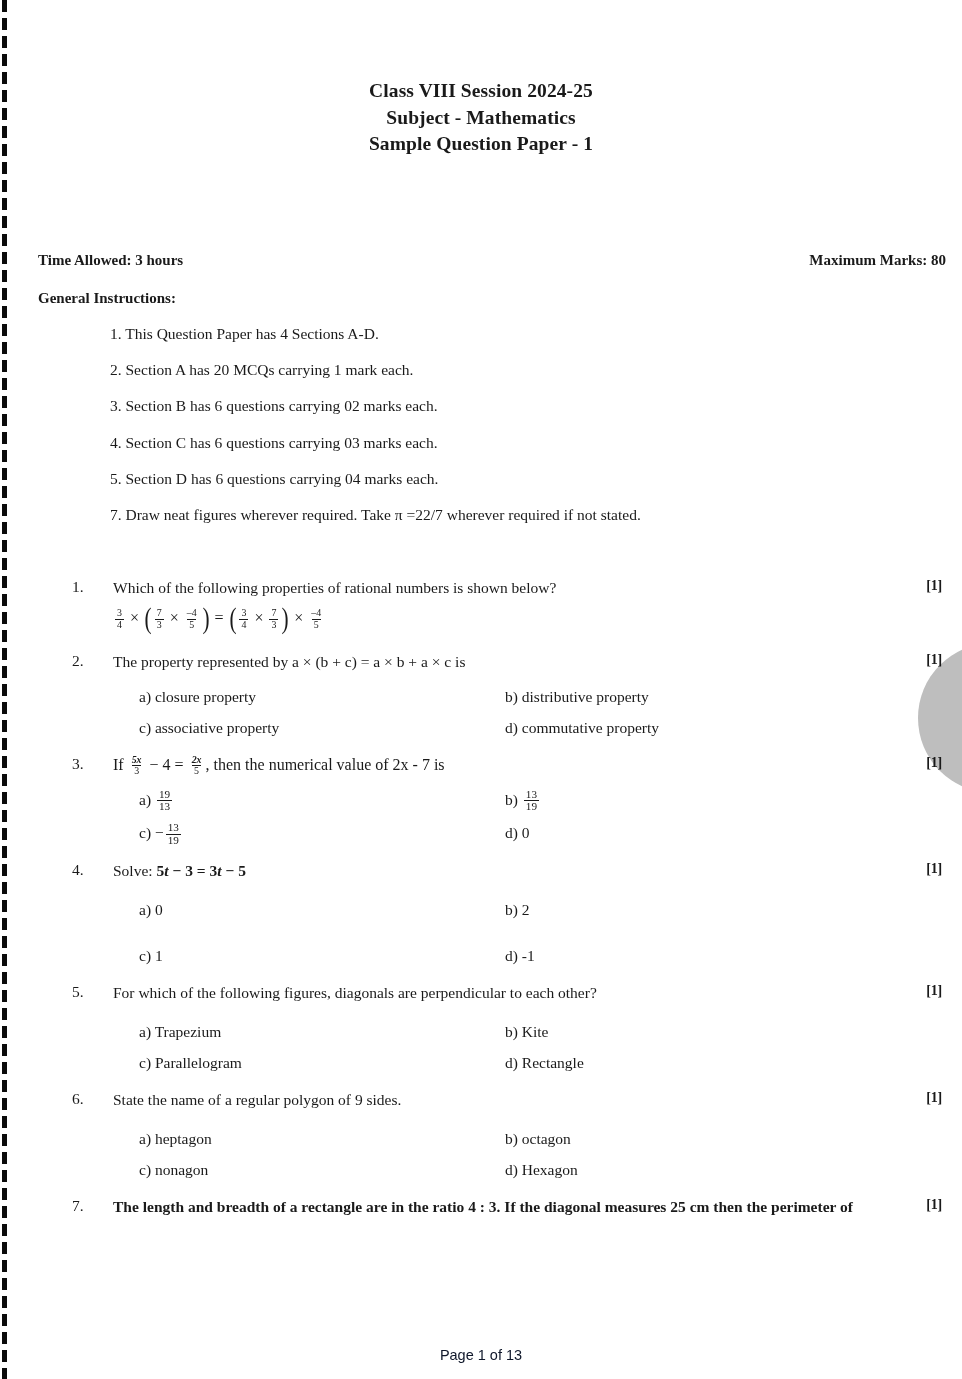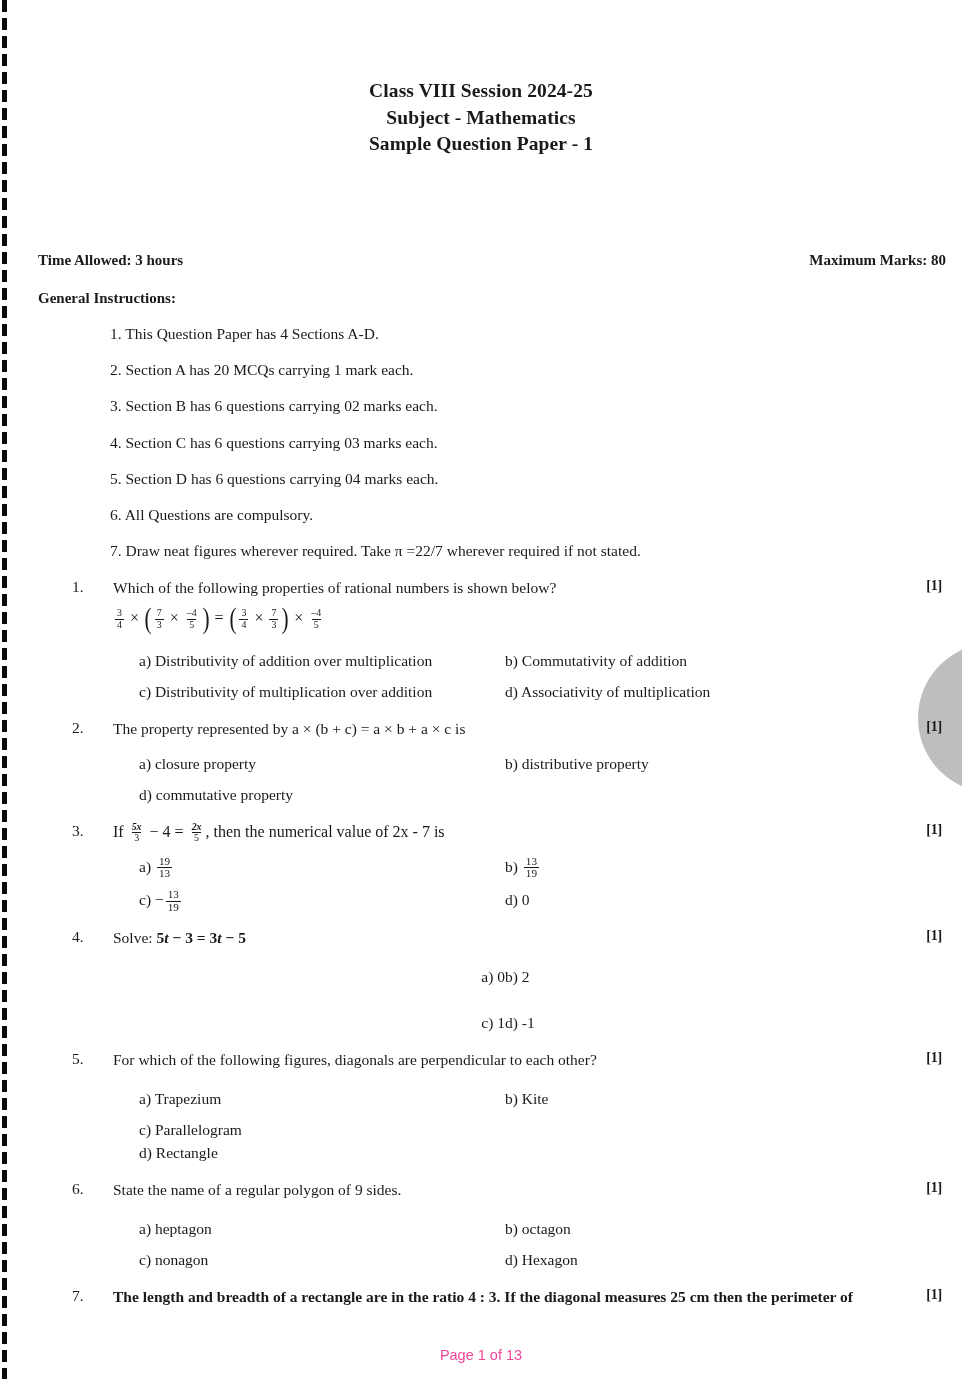--- a/index.html
+++ b/index.html
@@ -184,21 +184,21 @@
 
   
   #page-footer {
     position: absolute;
     top: 1347px;
     left: 0;
     width: 962px;
     text-align: center;
     font-family: "Liberation Sans", sans-serif;
     font-size: 14.5px;
-    color: #ec4899;
+    color: #0f172a;
   }
 </style>
 </head>
 <body>
 
 <div id="left-dashes"></div>
 <div id="gray-blob"></div>
 
 <div class="page">
 
@@ -214,21 +214,20 @@
   </div>
 
   <div id="instructions-title">General Instructions:</div>
 
   <div id="instructions">
     <div class="ins-item">1. This Question Paper has 4 Sections A-D.</div>
     <div class="ins-item">2. Section A has 20 MCQs carrying 1 mark each.</div>
     <div class="ins-item">3. Section B has 6 questions carrying 02 marks each.</div>
     <div class="ins-item">4. Section C has 6 questions carrying 03 marks each.</div>
     <div class="ins-item">5. Section D has 6 questions carrying 04 marks each.</div>
-    <div class="ins-item">6. All Questions are compulsory.</div>
     <div class="ins-item">7. Draw neat figures wherever required. Take π =22/7 wherever required if not stated.</div>
   </div>
 
   <div id="questions">
 
     <div class="q-block" style="margin-bottom:16px;">
       <div class="q-head">
         <span class="q-num">1.</span>
         <span class="q-text">Which of the following properties of rational numbers is shown below?</span>
         <span class="q-marks">[1]</span>
@@ -247,44 +246,35 @@
             <span class="num">3</span>
             <span class="den">4</span>
           </span><span class="mop">×</span><span class="frac">
             <span class="num">7</span>
             <span class="den">3</span>
           </span><span class="bigparen">)</span><span class="mop">×</span><span class="frac">
             <span class="num">–4</span>
             <span class="den">5</span>
           </span>
       </div>
-      <div class="opts wide">
-        <div class="opt-row">
-          <span class="opt a">a) Distributivity of addition over multiplication</span>
-          <span class="opt b">b) Commutativity of addition</span>
-        </div>
-        <div class="opt-row">
-          <span class="opt c">c) Distributivity of multiplication over addition</span>
-          <span class="opt d">d) Associativity of multiplication</span>
-        </div>
-      </div>
     </div>
 
     <div class="q-block" style="margin-bottom:16px;">
       <div class="q-head">
         <span class="q-num">2.</span>
         <span class="q-text">The property represented by a × (b + c) = a × b + a × c is</span>
         <span class="q-marks">[1]</span>
       </div>
       <div class="opts half">
         <div class="opt-row">
           <span class="opt a">a) closure property</span>
           <span class="opt b">b) distributive property</span>
         </div>
         <div class="opt-row">
+          <span class="opt c">c) associative property</span>
           <span class="opt d">d) commutative property</span>
         </div>
       </div>
     </div>
 
     <div class="q-block" style="margin-bottom:14px;">
       <div class="q-head">
         <span class="q-num">3.</span>
         <span class="q-text">
           <span class="mathline">If&nbsp;<span class="frac">
@@ -317,21 +307,21 @@
         </div>
       </div>
     </div>
 
     <div class="q-block" style="margin-bottom:16px;">
       <div class="q-head">
         <span class="q-num">4.</span>
         <span class="q-text">Solve:&nbsp;<span class="bold">5<span class="ital">t</span> − 3 = 3<span class="ital">t</span> − 5</span></span>
         <span class="q-marks">[1]</span>
       </div>
-      <div class="opts half" style="margin-top:17px;text-align:right;">
+      <div class="opts half" style="margin-top:17px;">
         <div class="opt-row">
           <span class="opt a">a) 0</span>
           <span class="opt b">b) 2</span>
         </div>
         <div class="opt-row" style="margin-top:23px;">
           <span class="opt c">c) 1</span>
           <span class="opt d">d) -1</span>
         </div>
       </div>
     </div>
@@ -340,21 +330,21 @@
       <div class="q-head">
         <span class="q-num">5.</span>
         <span class="q-text">For which of the following figures, diagonals are perpendicular to each other?</span>
         <span class="q-marks">[1]</span>
       </div>
       <div class="opts half" style="margin-top:17px;">
         <div class="opt-row">
           <span class="opt a">a) Trapezium</span>
           <span class="opt b">b) Kite</span>
         </div>
-        <div class="opt-row" style="margin-top:7px;flex-direction:column;">
+        <div class="opt-row" style="margin-top:7px;">
           <span class="opt c">c) Parallelogram</span>
           <span class="opt d">d) Rectangle</span>
         </div>
       </div>
     </div>
 
     <div class="q-block" style="margin-bottom:16px;">
       <div class="q-head">
         <span class="q-num">6.</span>
         <span class="q-text">State the name of a regular polygon of 9 sides.</span>

